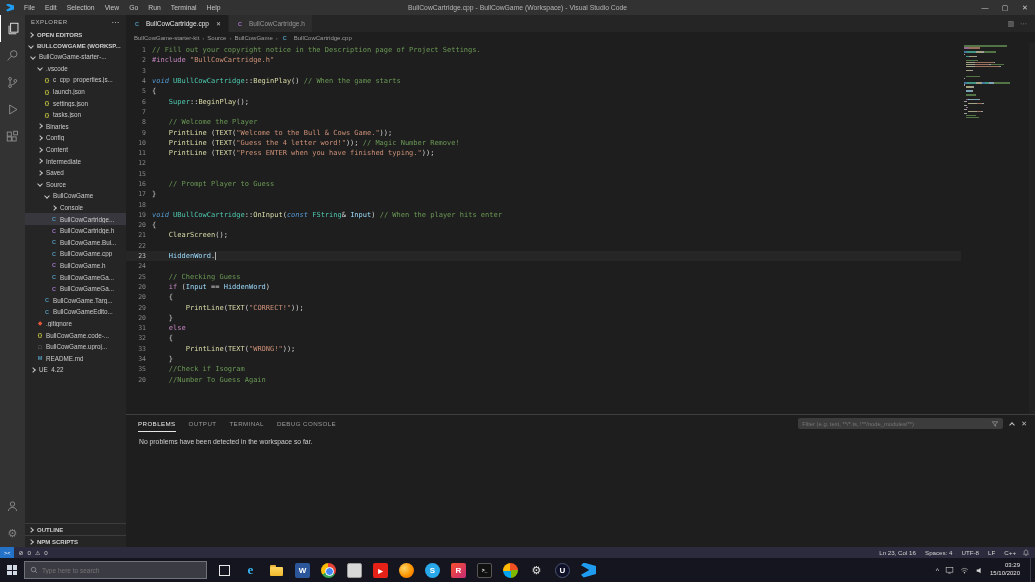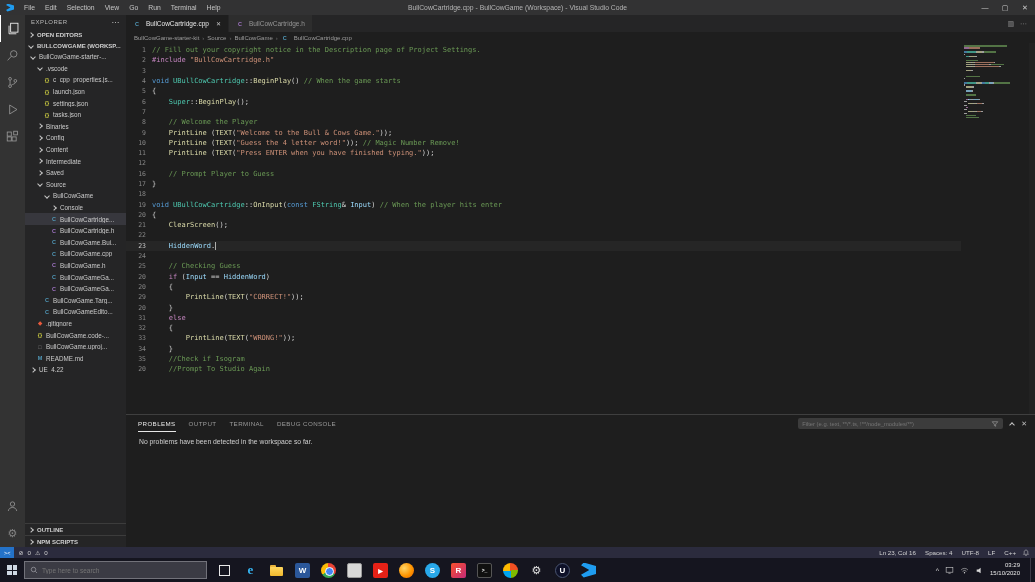--- a/index.html
+++ b/index.html
@@ -51,21 +51,21 @@
   .breadcrumbs{height:11px;display:flex;align-items:center;gap:3px;font-size:6px;color:#9d9d9d;padding-left:8px;flex:0 0 auto;}
   .bc-sep{color:#6e6e6e;}
   .code-area{flex:1;position:relative;overflow:hidden;font-family:"DejaVu Sans Mono",monospace;font-size:7px;min-height:0;}
   .code-lines{position:absolute;top:2px;left:0;right:74px;}
   .code-line{height:10.3px;display:flex;align-items:center;white-space:pre;}
   .code-line.current{background:rgba(255,255,255,.04);}
   .ln{width:20px;text-align:right;color:#858585;font-size:6.5px;flex:0 0 auto;}
   .code-line.current .ln{color:#c6c6c6;}
   .lc{padding-left:6px;}
   .cursor{display:inline-block;width:1px;height:8.5px;background:#aeafad;vertical-align:middle;}
-  .tk-com{color:var(--tk-com);} .tk-kw{color:var(--tk-kw);} .tk-kwc{color:var(--tk-kwc);}
+  .tk-com{color:var(--tk-com);} .tk-kw{color:var(--tk-kw);font-style:italic;} .tk-kwc{color:var(--tk-kwc);}
   .tk-typ{color:var(--tk-typ);} .tk-fn{color:var(--tk-fn);} .tk-var{color:var(--tk-var);}
   .tk-str{color:var(--tk-str);} .tk-pln{color:var(--tk-pln);}
   .minimap{position:absolute;top:2px;right:13px;width:58px;}
   .mm-line{height:2.05px;display:flex;align-items:center;overflow:hidden;}
   .mm-tok{height:1.4px;flex:0 0 auto;opacity:.7;}
   .scrollbar{position:absolute;top:0;right:0;width:6px;height:100%;background:rgba(121,121,121,.05);}
 
   
   .panel{height:133px;border-top:1px solid #3f3f3f;display:flex;flex-direction:column;flex:0 0 auto;background:#1e1e1e;}
   .panel-header{height:17px;display:flex;align-items:center;gap:13px;padding:0 8px 0 12px;flex:0 0 auto;}
@@ -359,40 +359,41 @@
             <div class="code-line"><span class="ln">3</span><span class="lc"></span></div>
             <div class="code-line"><span class="ln">4</span><span class="lc"><span class="tk-kw">void </span><span class="tk-typ">UBullCowCartridge</span><span class="tk-pln">::</span><span class="tk-fn">BeginPlay</span><span class="tk-pln">() </span><span class="tk-com">// When the game starts</span></span></div>
             <div class="code-line"><span class="ln">5</span><span class="lc"><span class="tk-pln">{</span></span></div>
             <div class="code-line"><span class="ln">6</span><span class="lc"><span class="tk-pln">    </span><span class="tk-typ">Super</span><span class="tk-pln">::</span><span class="tk-fn">BeginPlay</span><span class="tk-pln">();</span></span></div>
             <div class="code-line"><span class="ln">7</span><span class="lc"></span></div>
             <div class="code-line"><span class="ln">8</span><span class="lc"><span class="tk-pln">    </span><span class="tk-com">// Welcome the Player</span></span></div>
             <div class="code-line"><span class="ln">9</span><span class="lc"><span class="tk-pln">    </span><span class="tk-fn">PrintLine</span><span class="tk-pln"> (</span><span class="tk-fn">TEXT</span><span class="tk-pln">(</span><span class="tk-str">"Welcome to the Bull &amp; Cows Game."</span><span class="tk-pln">));</span></span></div>
             <div class="code-line"><span class="ln">10</span><span class="lc"><span class="tk-pln">    </span><span class="tk-fn">PrintLine</span><span class="tk-pln"> (</span><span class="tk-fn">TEXT</span><span class="tk-pln">(</span><span class="tk-str">"Guess the 4 letter word!"</span><span class="tk-pln">));</span><span class="tk-pln"> </span><span class="tk-com">// Magic Number Remove!</span></span></div>
             <div class="code-line"><span class="ln">11</span><span class="lc"><span class="tk-pln">    </span><span class="tk-fn">PrintLine</span><span class="tk-pln"> (</span><span class="tk-fn">TEXT</span><span class="tk-pln">(</span><span class="tk-str">"Press ENTER when you have finished typing."</span><span class="tk-pln">));</span></span></div>
             <div class="code-line"><span class="ln">12</span><span class="lc"></span></div>
+            <div class="code-line"><span class="ln">15</span><span class="lc"></span></div>
             <div class="code-line"><span class="ln">16</span><span class="lc"><span class="tk-pln">    </span><span class="tk-com">// Prompt Player to Guess</span></span></div>
             <div class="code-line"><span class="ln">17</span><span class="lc"><span class="tk-pln">}</span></span></div>
             <div class="code-line"><span class="ln">18</span><span class="lc"></span></div>
             <div class="code-line"><span class="ln">19</span><span class="lc"><span class="tk-kw">void </span><span class="tk-typ">UBullCowCartridge</span><span class="tk-pln">::</span><span class="tk-fn">OnInput</span><span class="tk-pln">(</span><span class="tk-kw">const </span><span class="tk-typ">FString</span><span class="tk-pln">&amp; </span><span class="tk-var">Input</span><span class="tk-pln">) </span><span class="tk-com">// When the player hits enter</span></span></div>
             <div class="code-line"><span class="ln">20</span><span class="lc"><span class="tk-pln">{</span></span></div>
             <div class="code-line"><span class="ln">21</span><span class="lc"><span class="tk-pln">    </span><span class="tk-fn">ClearScreen</span><span class="tk-pln">();</span></span></div>
             <div class="code-line"><span class="ln">22</span><span class="lc"></span></div>
             <div class="code-line current"><span class="ln">23</span><span class="lc"><span class="tk-pln">    </span><span class="tk-var">HiddenWord</span><span class="tk-pln">.</span><span class="cursor"></span></span></div>
             <div class="code-line"><span class="ln">24</span><span class="lc"></span></div>
             <div class="code-line"><span class="ln">25</span><span class="lc"><span class="tk-pln">    </span><span class="tk-com">// Checking Guess</span></span></div>
             <div class="code-line"><span class="ln">20</span><span class="lc"><span class="tk-pln">    </span><span class="tk-kwc">if </span><span class="tk-pln">(</span><span class="tk-var">Input</span><span class="tk-pln"> == </span><span class="tk-var">HiddenWord</span><span class="tk-pln">)</span></span></div>
             <div class="code-line"><span class="ln">20</span><span class="lc"><span class="tk-pln">    {</span></span></div>
             <div class="code-line"><span class="ln">29</span><span class="lc"><span class="tk-pln">        </span><span class="tk-fn">PrintLine</span><span class="tk-pln">(</span><span class="tk-fn">TEXT</span><span class="tk-pln">(</span><span class="tk-str">"CORRECT!"</span><span class="tk-pln">));</span></span></div>
             <div class="code-line"><span class="ln">20</span><span class="lc"><span class="tk-pln">    }</span></span></div>
             <div class="code-line"><span class="ln">31</span><span class="lc"><span class="tk-pln">    </span><span class="tk-kwc">else</span></span></div>
             <div class="code-line"><span class="ln">32</span><span class="lc"><span class="tk-pln">    {</span></span></div>
             <div class="code-line"><span class="ln">33</span><span class="lc"><span class="tk-pln">        </span><span class="tk-fn">PrintLine</span><span class="tk-pln">(</span><span class="tk-fn">TEXT</span><span class="tk-pln">(</span><span class="tk-str">"WRONG!"</span><span class="tk-pln">));</span></span></div>
             <div class="code-line"><span class="ln">34</span><span class="lc"><span class="tk-pln">    }</span></span></div>
             <div class="code-line"><span class="ln">35</span><span class="lc"><span class="tk-pln">    </span><span class="tk-com">//Check if Isogram</span></span></div>
-            <div class="code-line"><span class="ln">20</span><span class="lc"><span class="tk-pln">    </span><span class="tk-com">//Prompt To Studio Again</span></span></div>
+            <div class="code-line"><span class="ln">20</span><span class="lc"><span class="tk-pln">    </span><span class="tk-com">//Number To Guess Again</span></span></div>
           </div>
         <div class="minimap" id="minimap">
             <div class="mm-line">
               <span class="mm-tok" style="width: 42.9px; background: rgb(106, 153, 85);"></span>
             </div>
             <div class="mm-line">
               <span class="mm-tok" style="width: 4.95px; background: rgb(197, 134, 192);"></span>
               <span class="mm-tok" style="width: 11px; background: rgb(206, 145, 120);"></span>
             </div>
             <div class="mm-line"></div>

